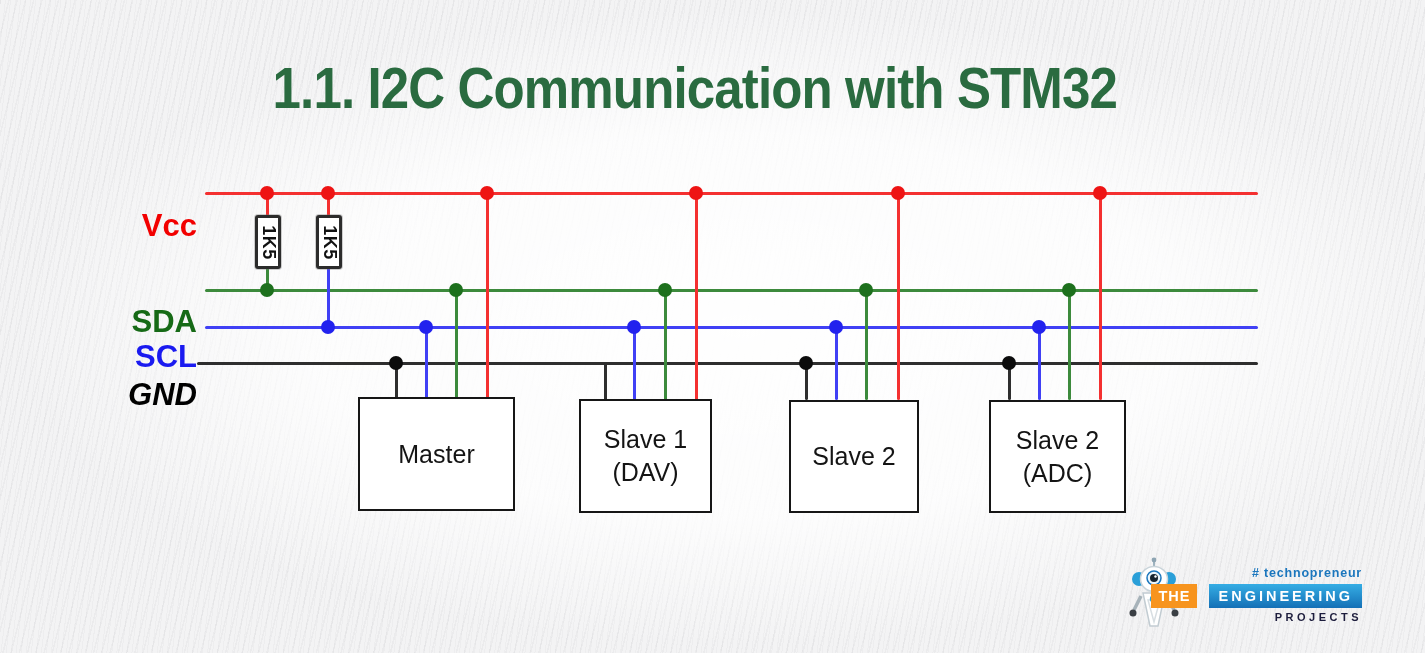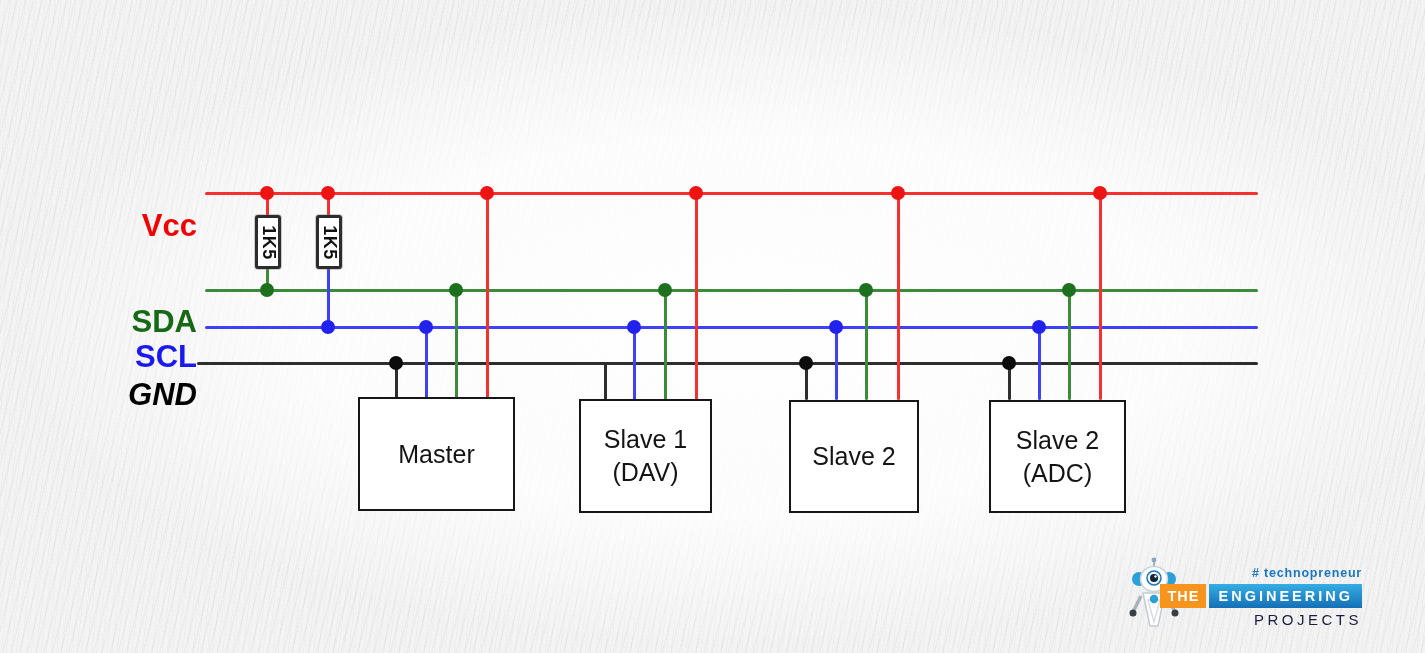--- a/index.html
+++ b/index.html
@@ -43,40 +43,41 @@
     position:absolute; background:#ffffff; border:2px solid #161616;
     display:flex; flex-direction:column; align-items:center; justify-content:center;
     font-size:25px; color:#141414; line-height:33px; text-align:center;
   }
   .device span:empty { display:none; }
   .logo { position:absolute; left:1128px; top:556px; width:238px; height:80px; }
   .logo .tagline {
     position:absolute; right:4px; top:10px; font-size:12.5px; font-weight:bold;
     color:#1b76bd; letter-spacing:0.8px;
   }
-  .logo .badges { position:absolute; right:4px; top:28px; display:flex; gap:3px; }
+  .logo .badges { position:absolute; right:4px; top:28px; display:flex; gap:12px; }
   .logo .badge-the {
     background:#f7941e; color:#fff; font-size:14.5px; font-weight:bold;
     padding:4px 7px; letter-spacing:1px;
   }
   .logo .badge-eng {
     background:linear-gradient(180deg,#35ade4 0%,#1470b6 100%); color:#fff;
     font-size:14.5px; font-weight:bold; padding:4px 9px; letter-spacing:3px;
   }
   .logo .projects {
-    position:absolute; right:4px; top:55px; font-size:15px; font-weight:normal;
+    position:absolute; right:4px; top:55px; font-size:11px; font-weight:bold;
     color:#1d1d3d; letter-spacing:3.5px;
   }
   .logo svg { position:absolute; left:0; top:0; }
 </style>
 </head>
 <body>
 
 <div id="canvas">
 
+  <div class="title"><span>1.1. I2C Communication with STM32</span></div>
 
   <div class="bus-label" style="top:177px; color:#f20000;">Vcc</div>
   <div class="bus-label" style="top:273px; color:#166a16;">SDA</div>
   <div class="bus-label" style="top:308px; color:#1a1af0;">SCL</div>
   <div class="bus-label" style="top:346px; color:#000000;font-style:italic;">GND</div>
 
   <div class="hline red" style="left:205px; top:192px; width:1053px;"></div>
   <div class="hline green" style="left:205px; top:289px; width:1053px;"></div>
   <div class="hline blue" style="left:205px; top:326px; width:1053px;"></div>
   <div class="hline blk" style="left:197px; top:362px; width:1061px;"></div>

